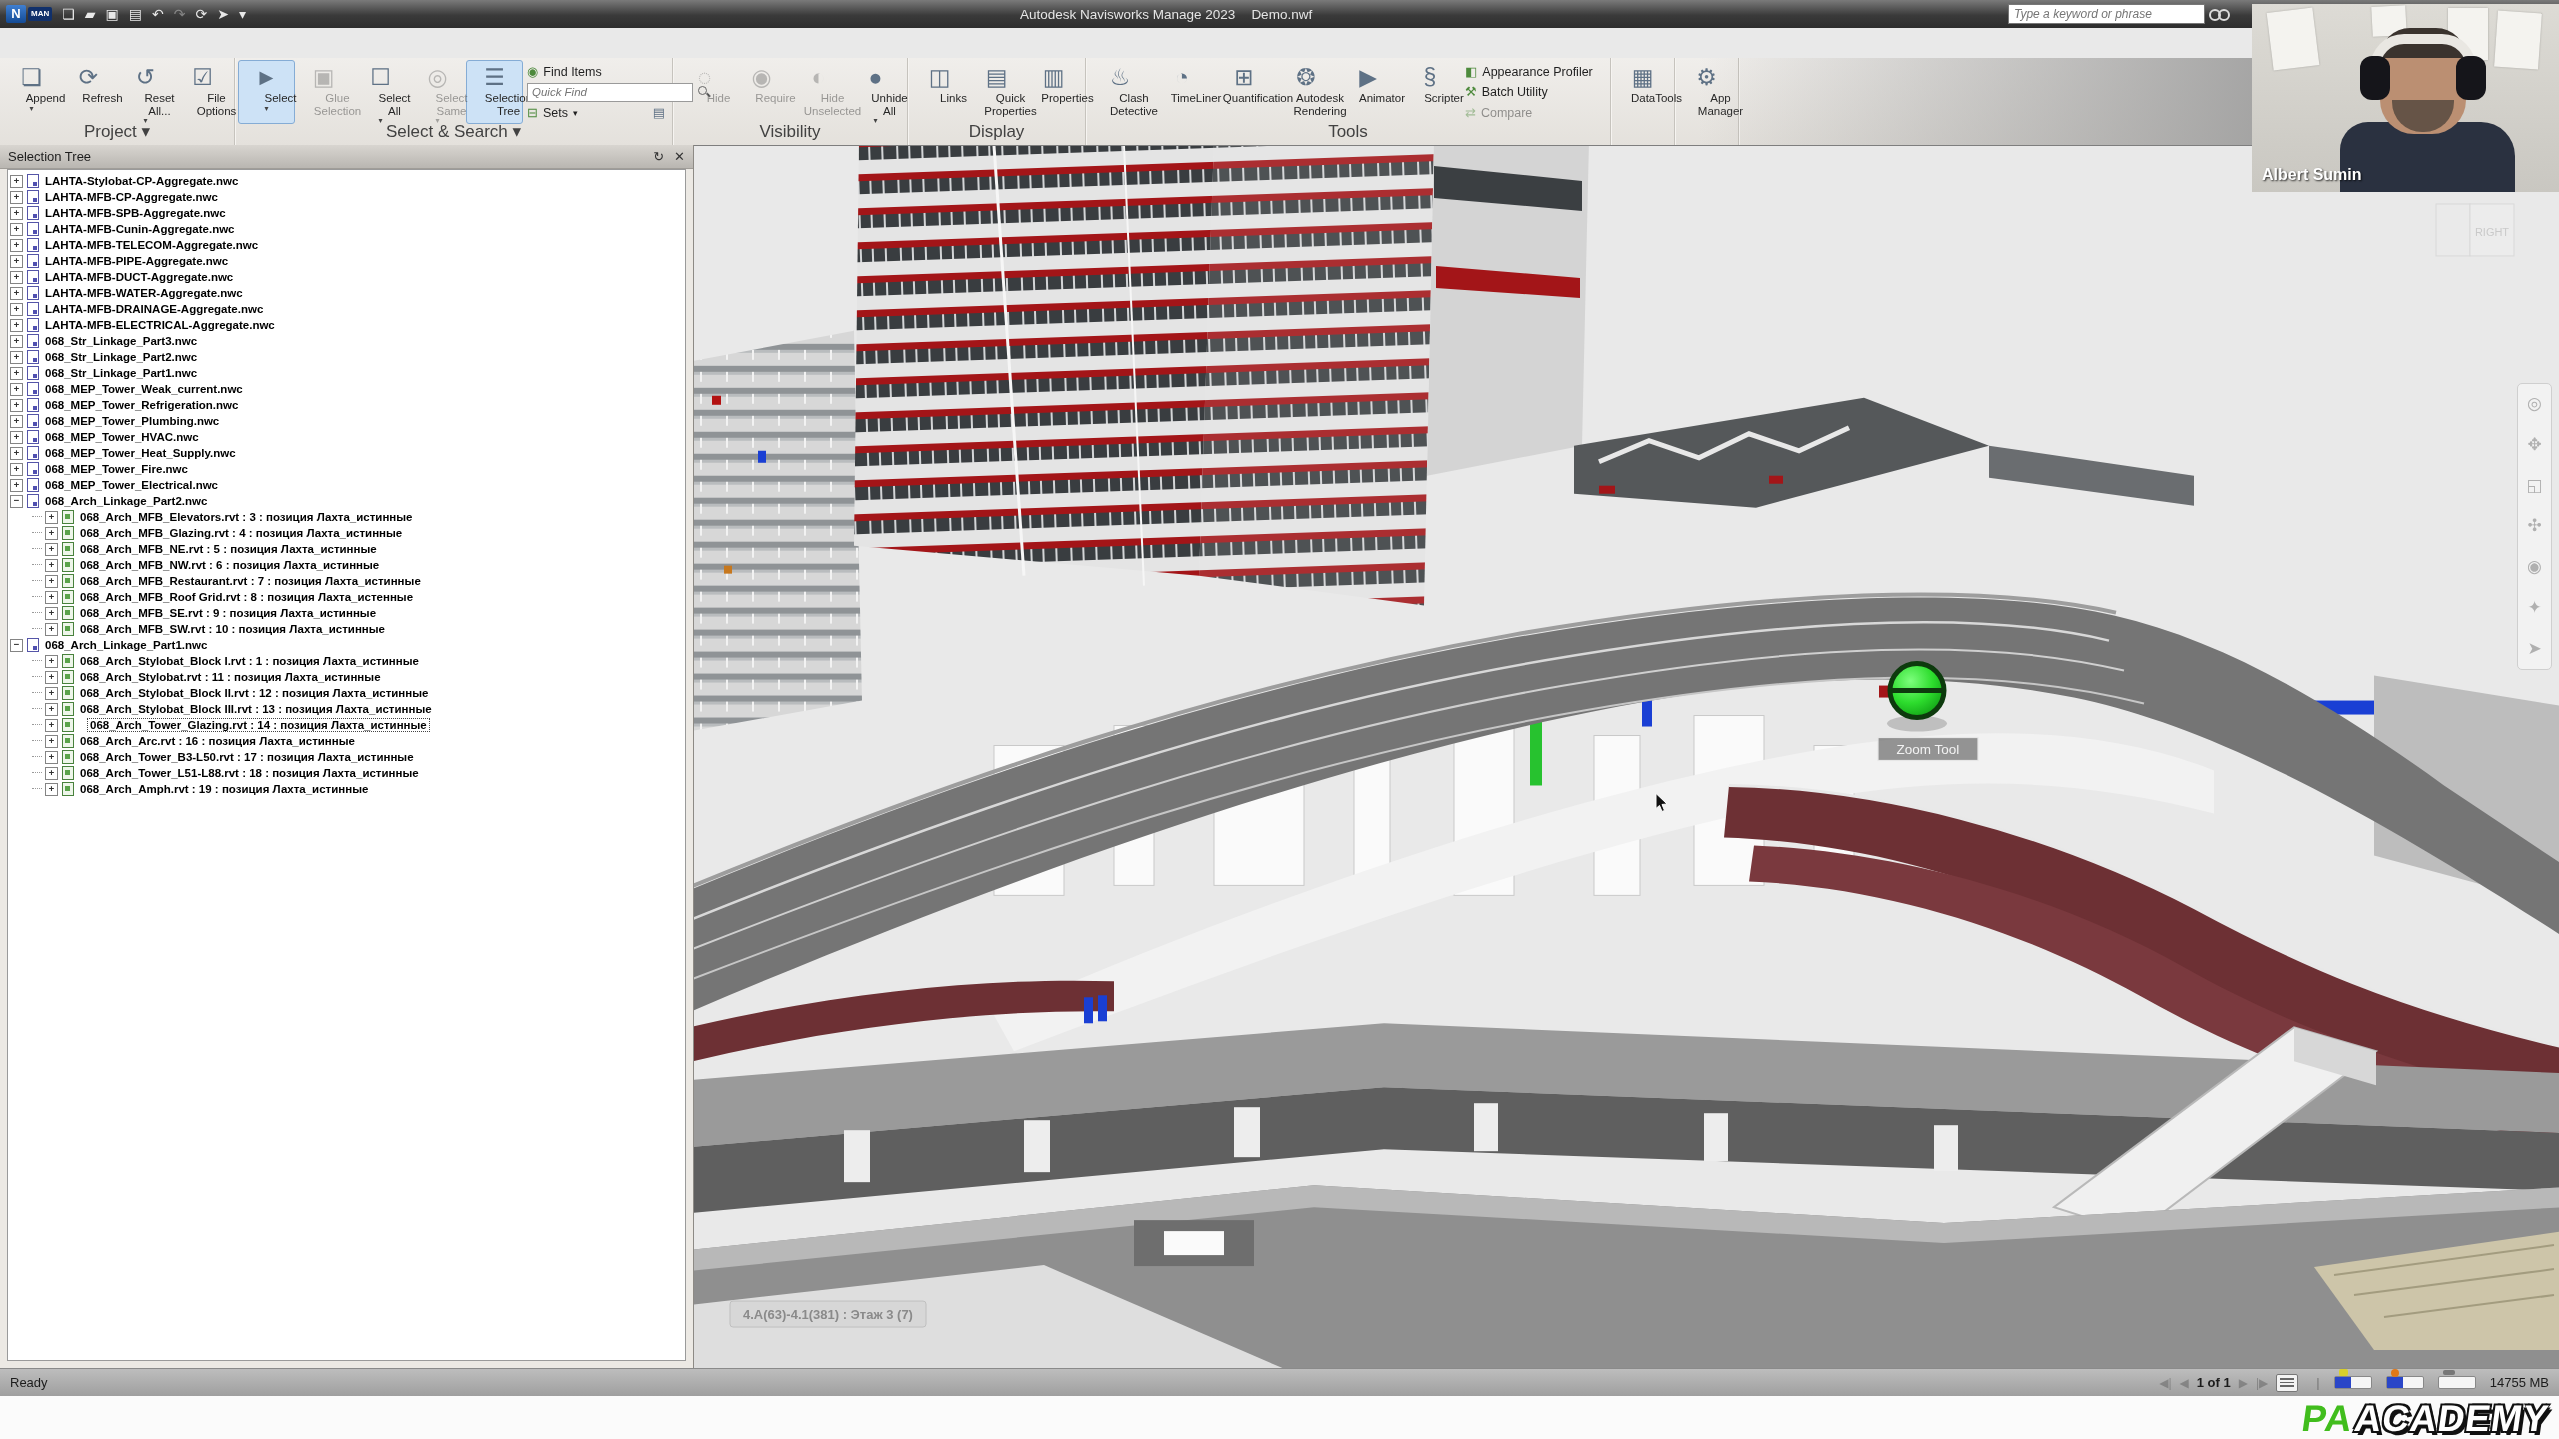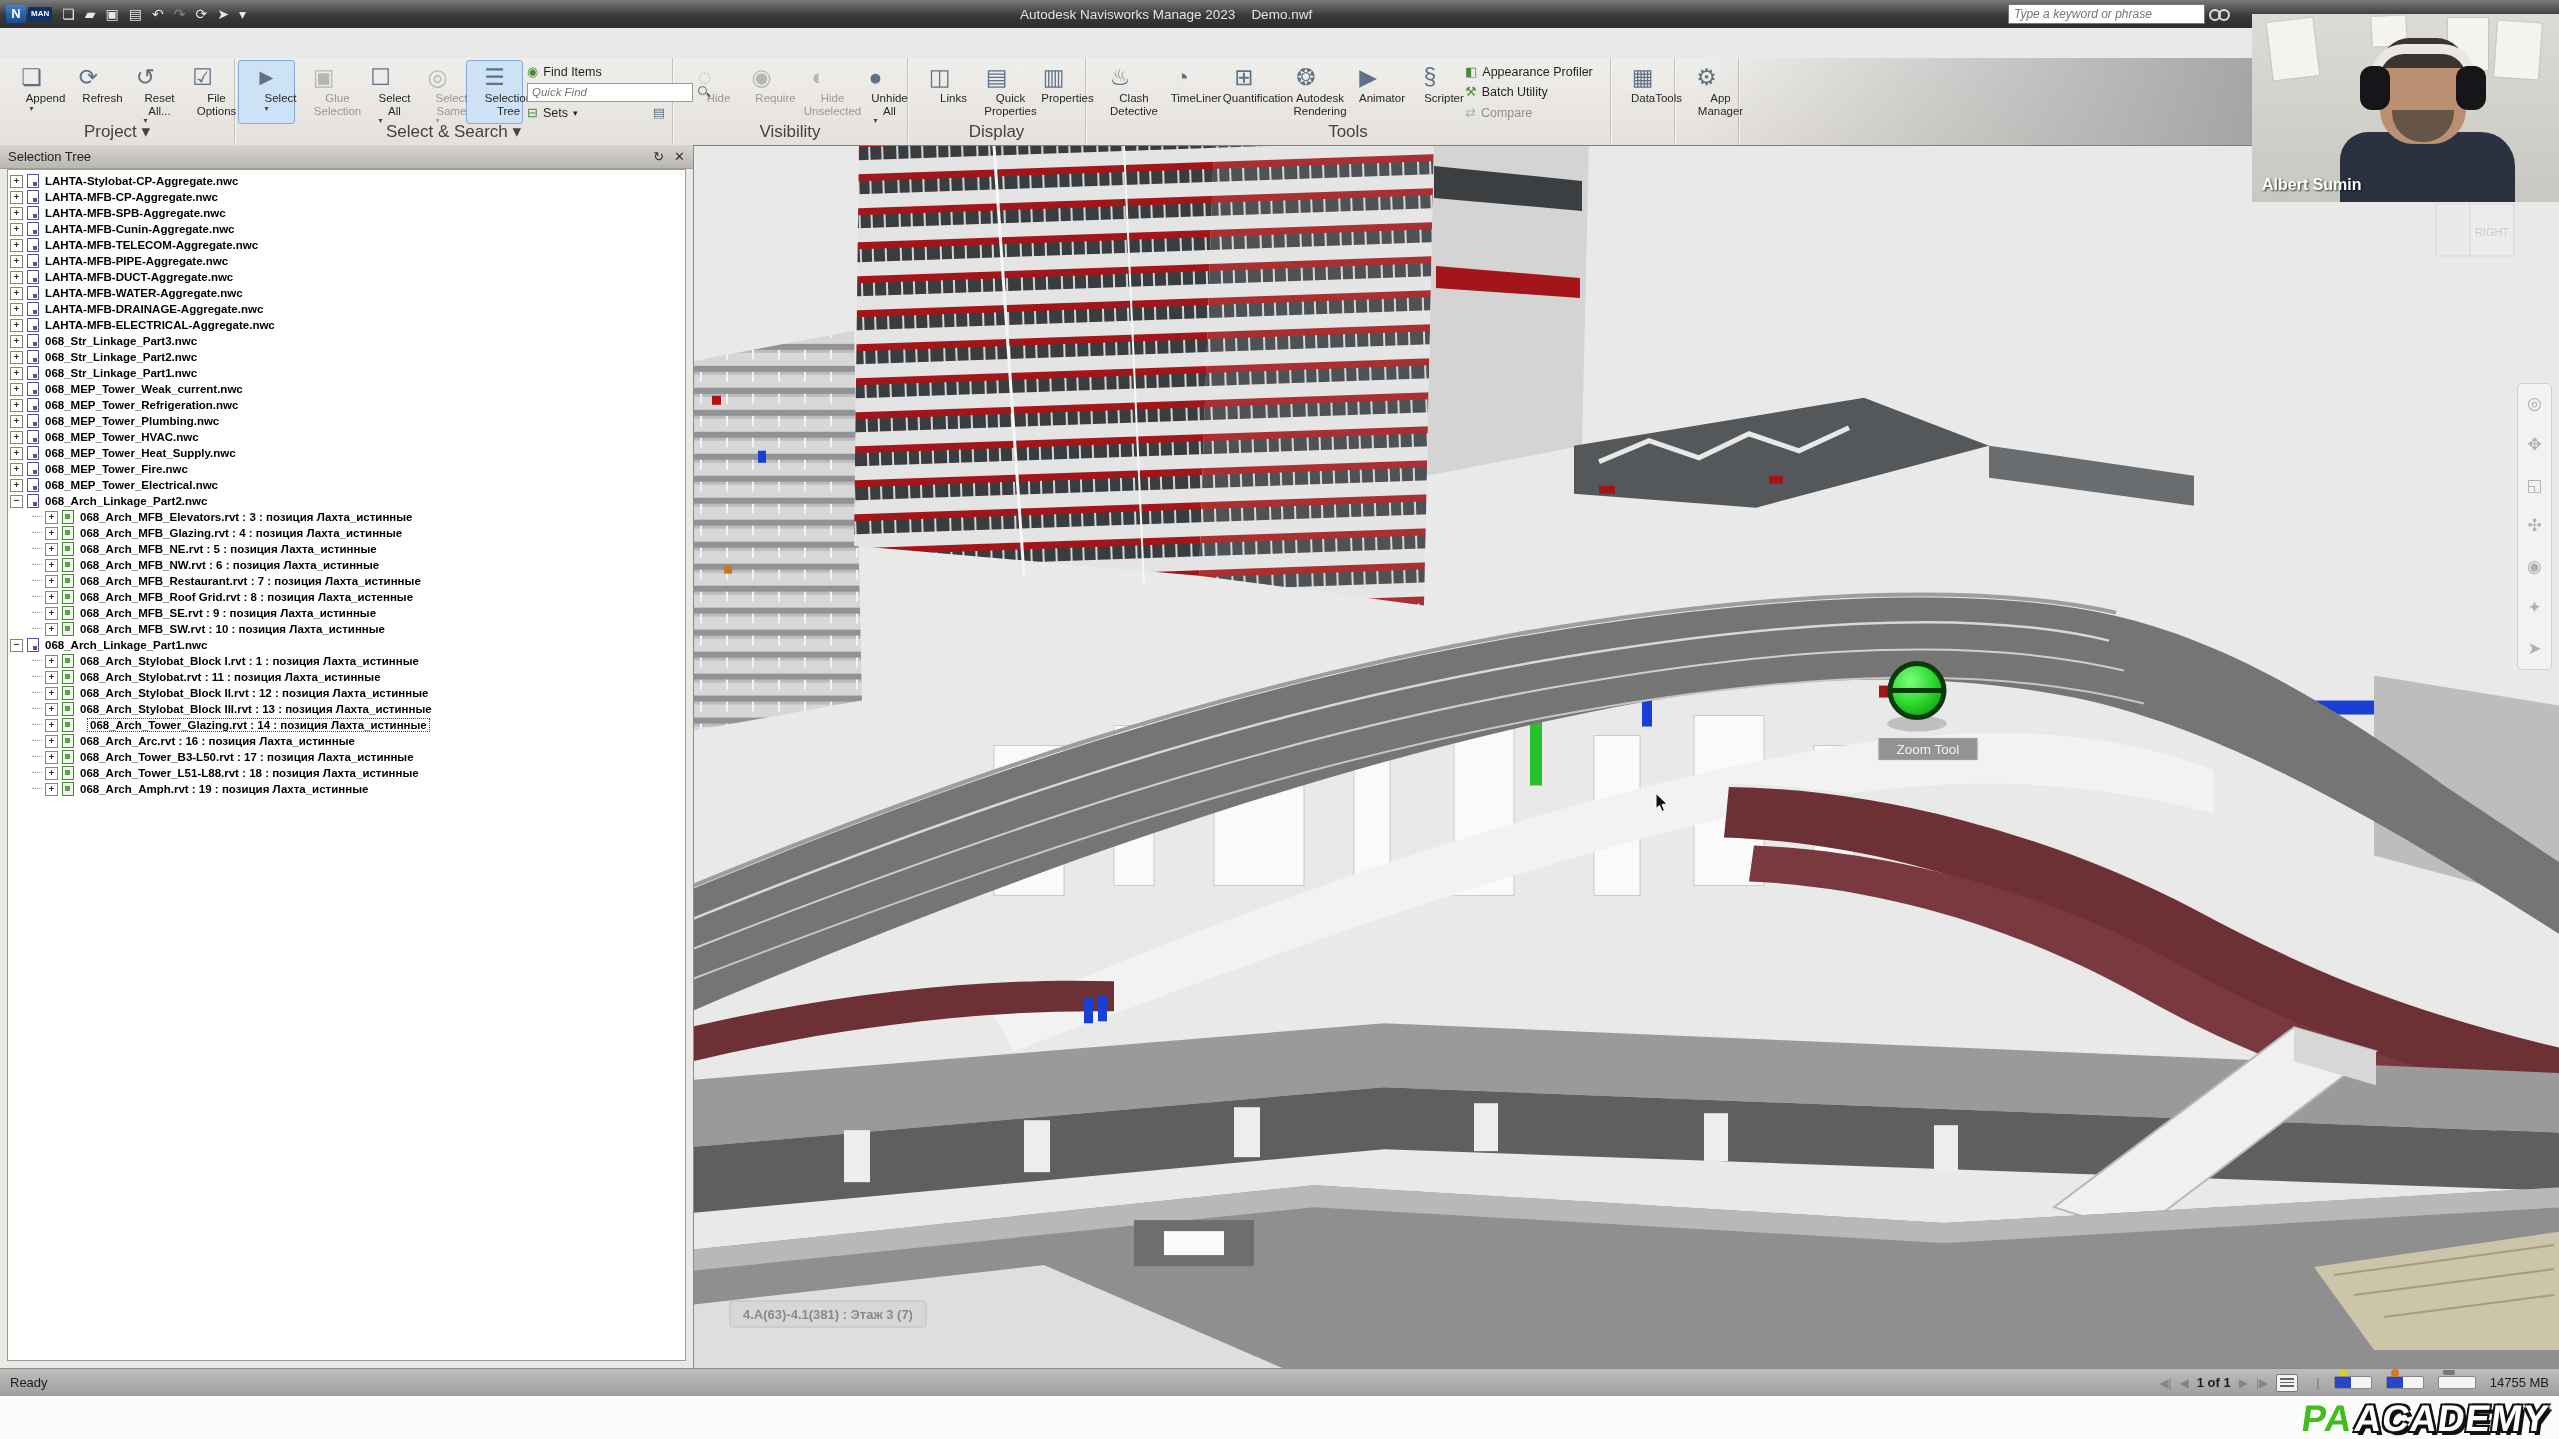--- a/index.html
+++ b/index.html
@@ -88,21 +88,21 @@
   
   #viewport{position:absolute;left:694px;top:145px;right:0;bottom:71px;background:#e9e9e9;
     border-top:1px solid #7e7e7e;box-sizing:border-box;overflow:hidden;}
   #scene{position:absolute;left:0;top:0;width:100%;height:100%;}
   #navbar{position:absolute;right:7px;top:237px;width:33px;height:285px;border:1px solid #cfcfcf;
     border-radius:5px;background:rgba(250,250,250,.55);display:flex;flex-direction:column;
     align-items:center;justify-content:space-around;}
   .navico{font-size:17px;color:#9b9b9b;opacity:.75;cursor:pointer;line-height:18px;}
 
   
-  #webcam{position:absolute;right:0;top:14px;width:307px;height:188px;overflow:hidden;background:#23221f;}
+  #webcam{position:absolute;right:0;top:4px;width:307px;height:188px;overflow:hidden;background:#23221f;}
   .wall{position:absolute;inset:0;background:linear-gradient(#dddbd5,#c9c7c1);}
   .paper{position:absolute;background:#f4f3ef;box-shadow:0 0 2px rgba(0,0,0,.25);}
   .torso{position:absolute;left:88px;top:118px;width:175px;height:80px;background:#2a3140;border-radius:28px 34px 0 0;}
   .head{position:absolute;left:128px;top:28px;width:86px;height:102px;background:#bb8f72;border-radius:42px 42px 34px 34px;}
   .hair{position:absolute;left:128px;top:24px;width:86px;height:30px;background:#3a332e;border-radius:42px 42px 0 0;}
   .beard{position:absolute;left:140px;top:96px;width:62px;height:32px;background:#574a40;border-radius:0 0 30px 30px;opacity:.85;}
   .cupL,.cupR{position:absolute;top:52px;width:30px;height:44px;background:#15151a;border-radius:12px;}
   .cupL{left:108px;} .cupR{left:204px;}
   .band{position:absolute;left:118px;top:30px;width:106px;height:34px;border:10px solid #e9e7e2;
     border-bottom:none;border-radius:60px 60px 0 0;box-sizing:border-box;}

